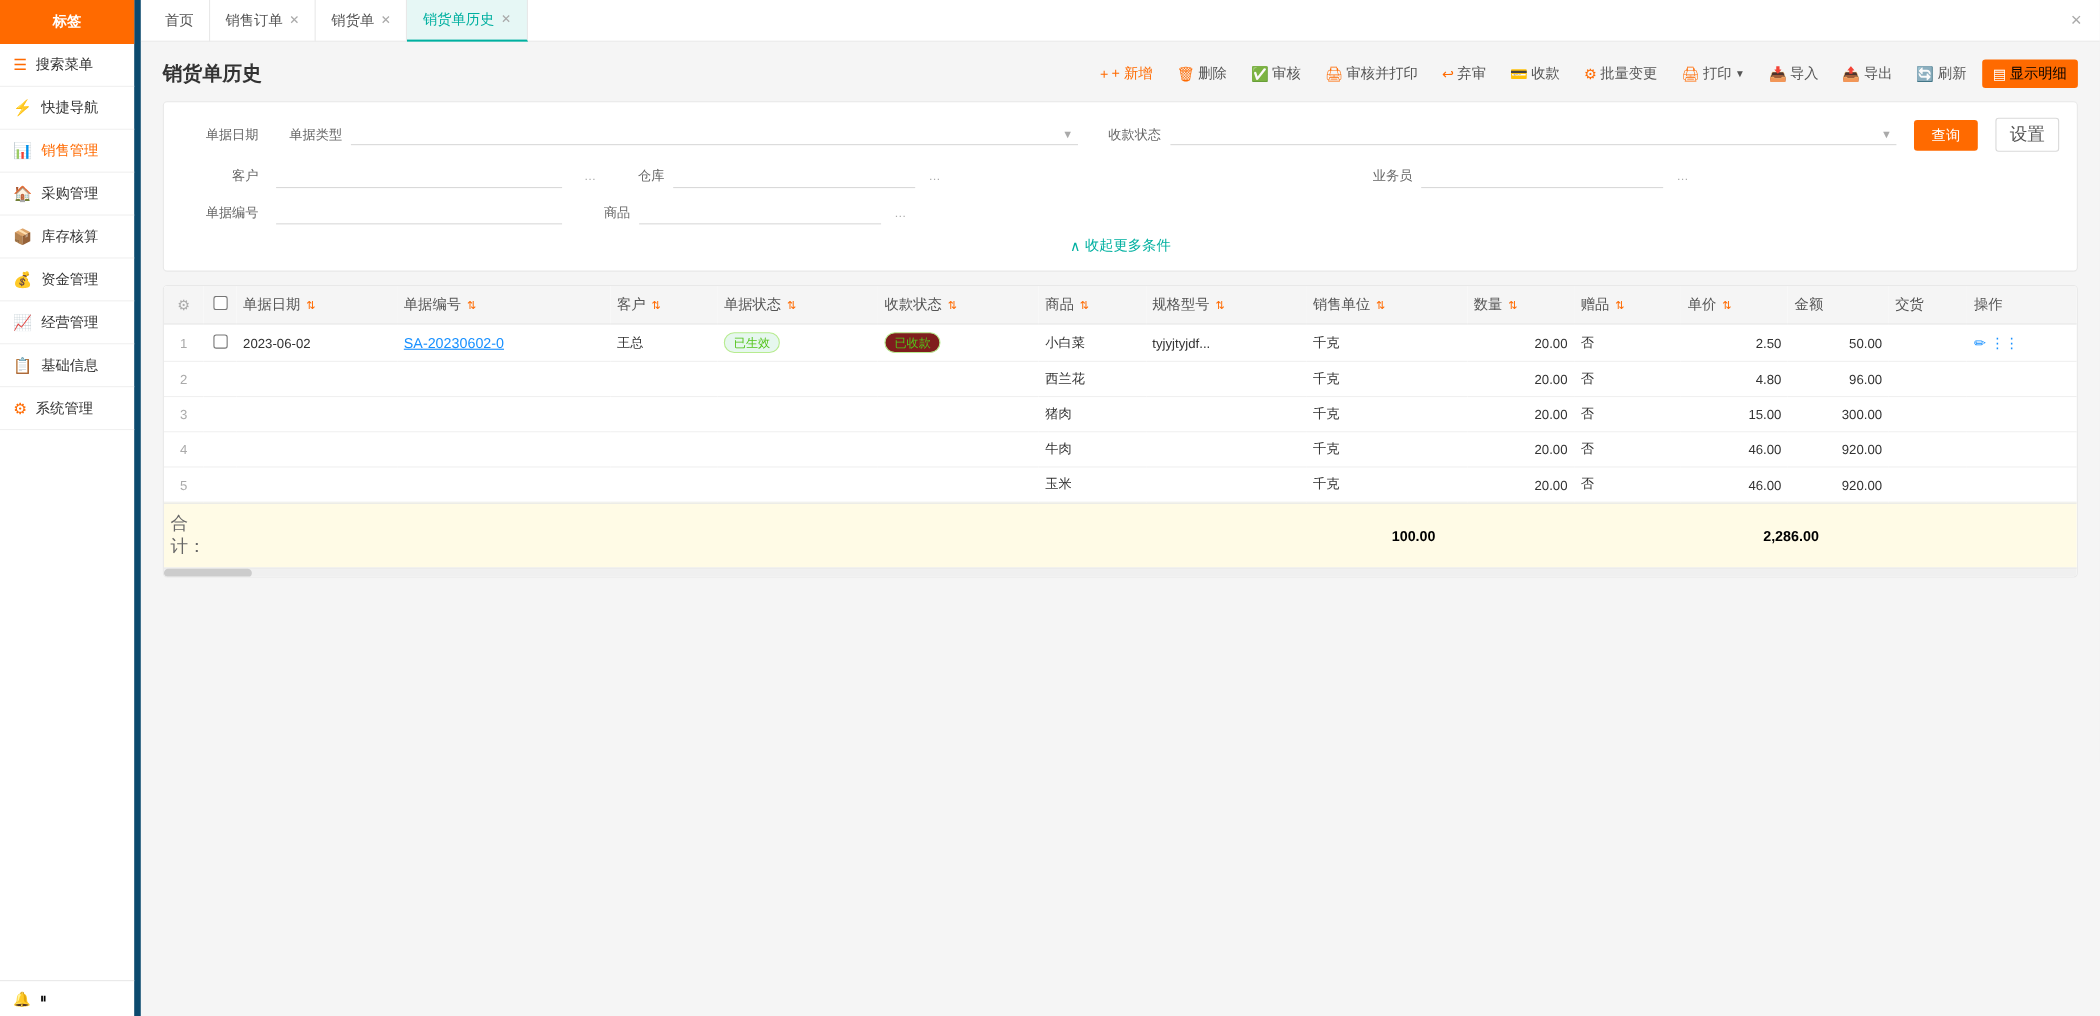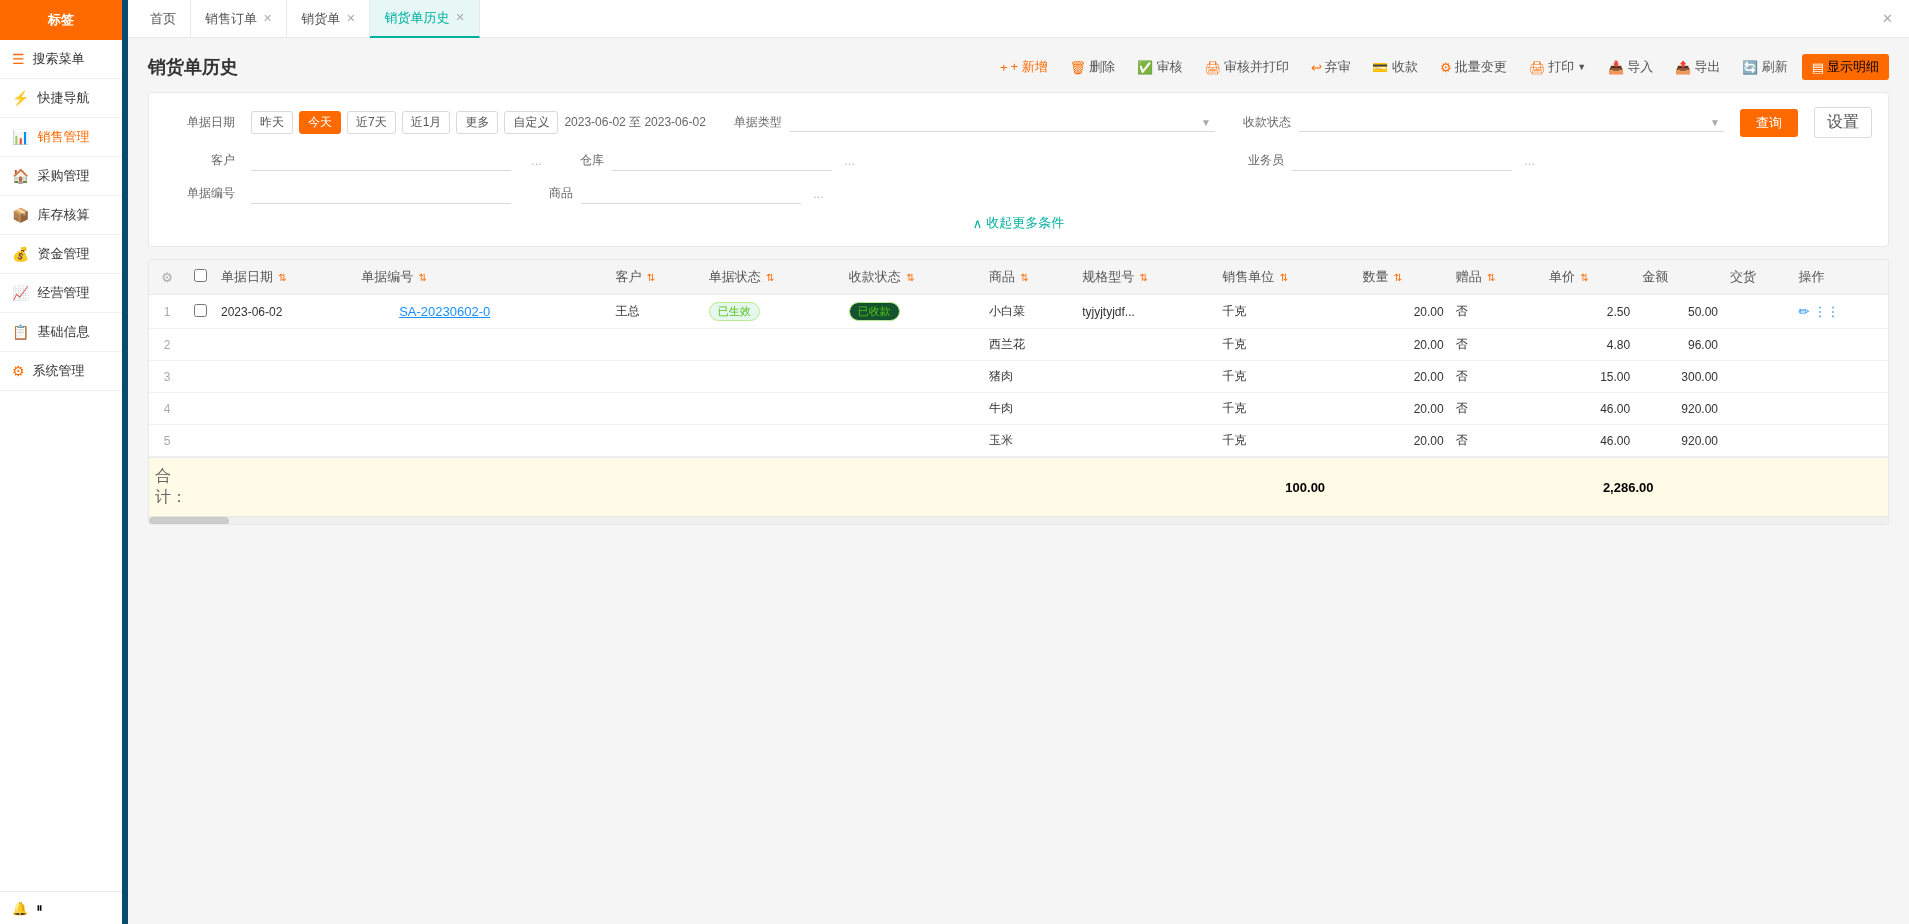--- a/index.html
+++ b/index.html
@@ -223,22 +223,22 @@
       font-size: 12px;
     }
     .sort-icon { color: #ff6a00; font-size: 10px; margin-left: 2px; }
     .status-badge {
       display: inline-block;
       padding: 1px 8px;
       border-radius: 10px;
       font-size: 11px;
     }
     .status-active { background: #e6f7ee; color: #52c41a; border: 1px solid #b7eb8f; }
-    .status-paid { background: #14532d; color: #52c41a; border: 1px solid #b7eb8f; }
-    .link-text { color: #1890ff; cursor: pointer; text-decoration: underline; margin-left: 38px; }
+    .status-paid { background: #7f1d1d; color: #52c41a; border: 1px solid #b7eb8f; }
+    .link-text { color: #1890ff; cursor: pointer; text-decoration: underline; }
 
     
     .table-footer {
       background: #fffbe6;
       border-top: 1px solid #e8e8e8;
       padding: 8px 6px;
       display: flex;
       align-items: center;
     }
     .summary-label { color: #666; font-size: 16px; margin-right: 16px; }
@@ -445,29 +445,20 @@
           <span class="btn-icon" style="color:#fff;">▤</span>
           <span style="color:#000000;">显示明细</span>
         </button>
       </div>
     </div>
 
     <div class="filter-panel">
 
       <div class="filter-row">
         <span class="filter-label">单据日期</span>
-        <div class="date-filter">
-          <button class="date-btn">昨天</button>
-          <button class="date-btn active">今天</button>
-          <button class="date-btn">近7天</button>
-          <button class="date-btn">近1月</button>
-          <button class="date-btn">更多</button>
-          <button class="date-btn">自定义</button>
-          <span class="date-range">2023-06-02 至 2023-06-02</span>
-        </div>
         <div style="flex:1;display:flex;align-items:center;gap:8px;">
           <span class="filter-label" style="width:60px;">单据类型</span>
           <div class="filter-select" style="min-width:180px;">
             <span style="color:#bbb;font-size:12px;"></span>
             <span class="arrow">▼</span>
           </div>
         </div>
         <div style="flex:1;display:flex;align-items:center;gap:8px;">
           <span class="filter-label" style="width:60px;">收款状态</span>
           <div class="filter-select" style="min-width:180px;">
@@ -672,21 +663,21 @@
         <div class="summary-values">
           <span style="flex:1;"></span>
           <span style="flex:1;"></span>
           <span style="flex:1;"></span>
           <span style="flex:1;"></span>
           <span style="flex:1;"></span>
           <span style="flex:1;"></span>
           <span style="flex:1;"></span>
           <span style="flex:1;"></span>
           <span style="flex:1;"></span>
-          <span style="min-width:80px;text-align:right;font-weight:bold;">100.00</span>
+          <span style="min-width:80px;text-align:center;font-weight:bold;">100.00</span>
           <span style="flex:1;"></span>
           <span style="flex:1;"></span>
           <span style="min-width:100px;text-align:right;font-weight:bold;">2,286.00</span>
           <span style="flex:1;"></span>
           <span style="flex:1;"></span>
         </div>
       </div>
 
       <div class="table-scroll-bar">
         <div class="table-scroll-thumb"></div>

